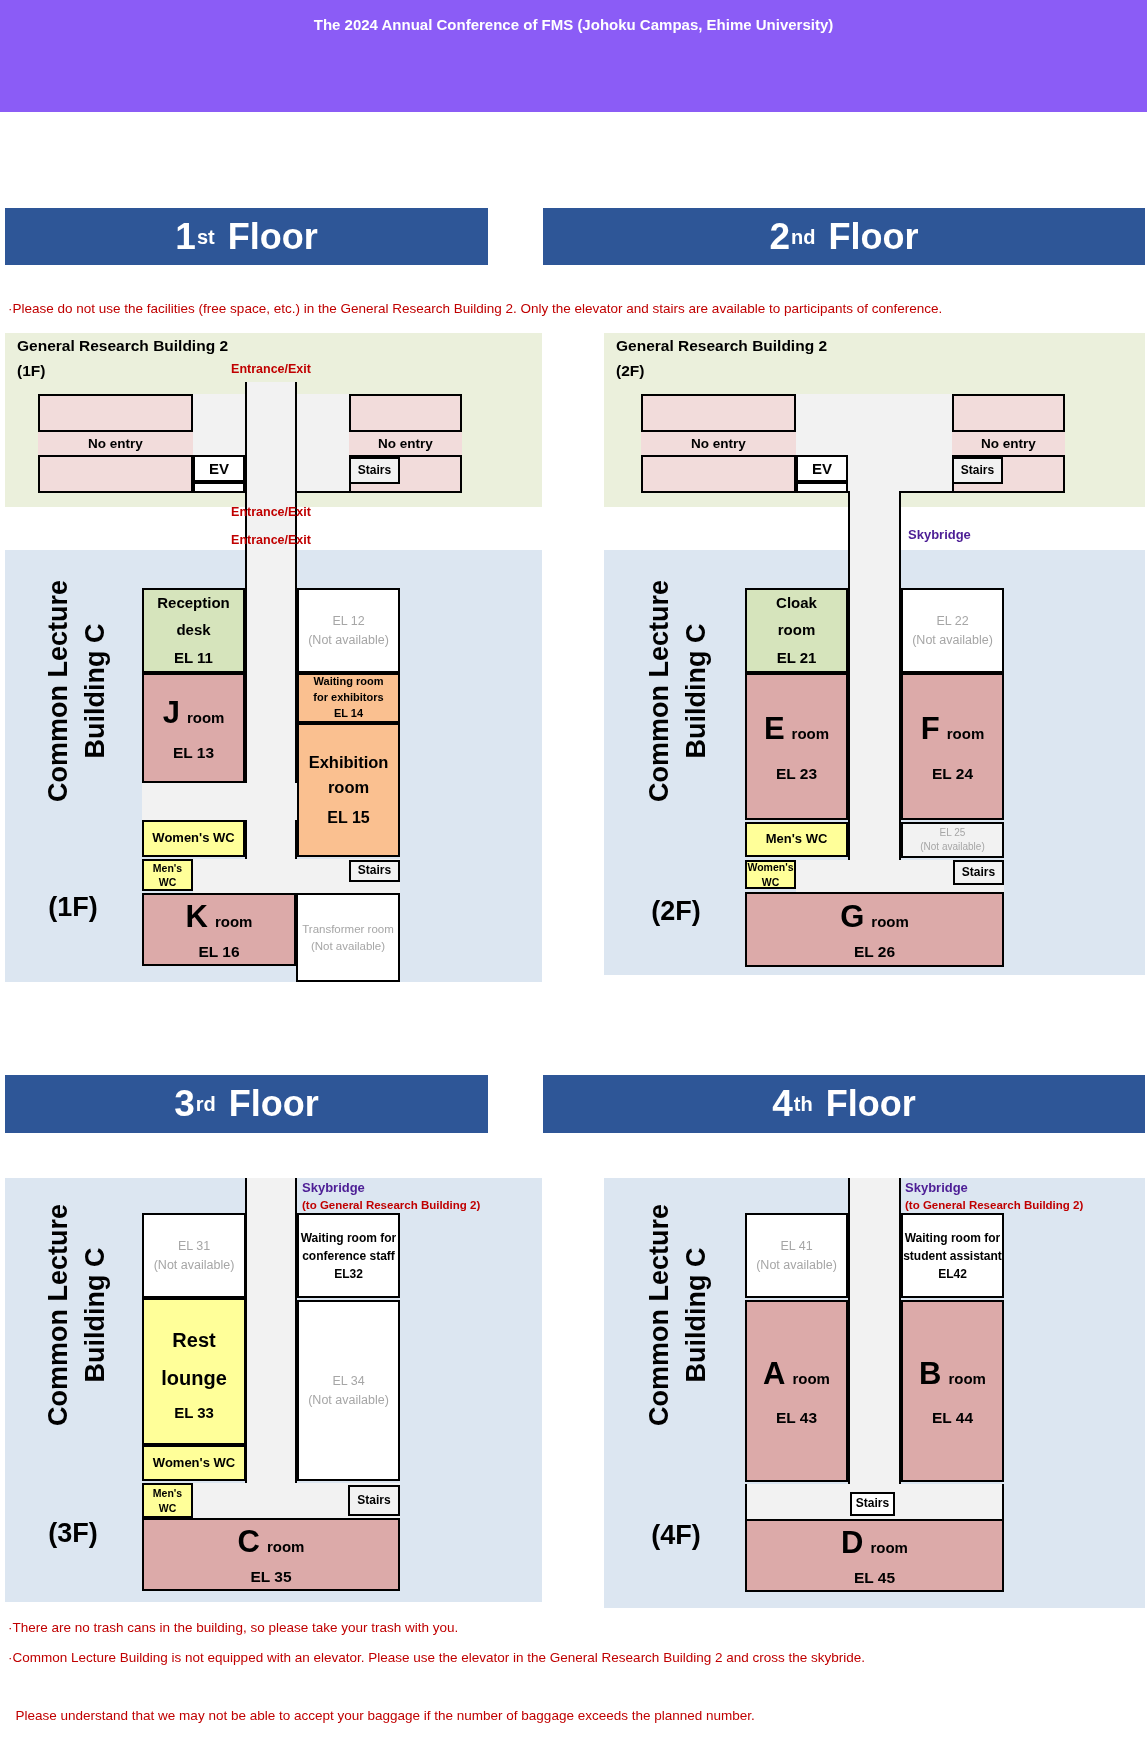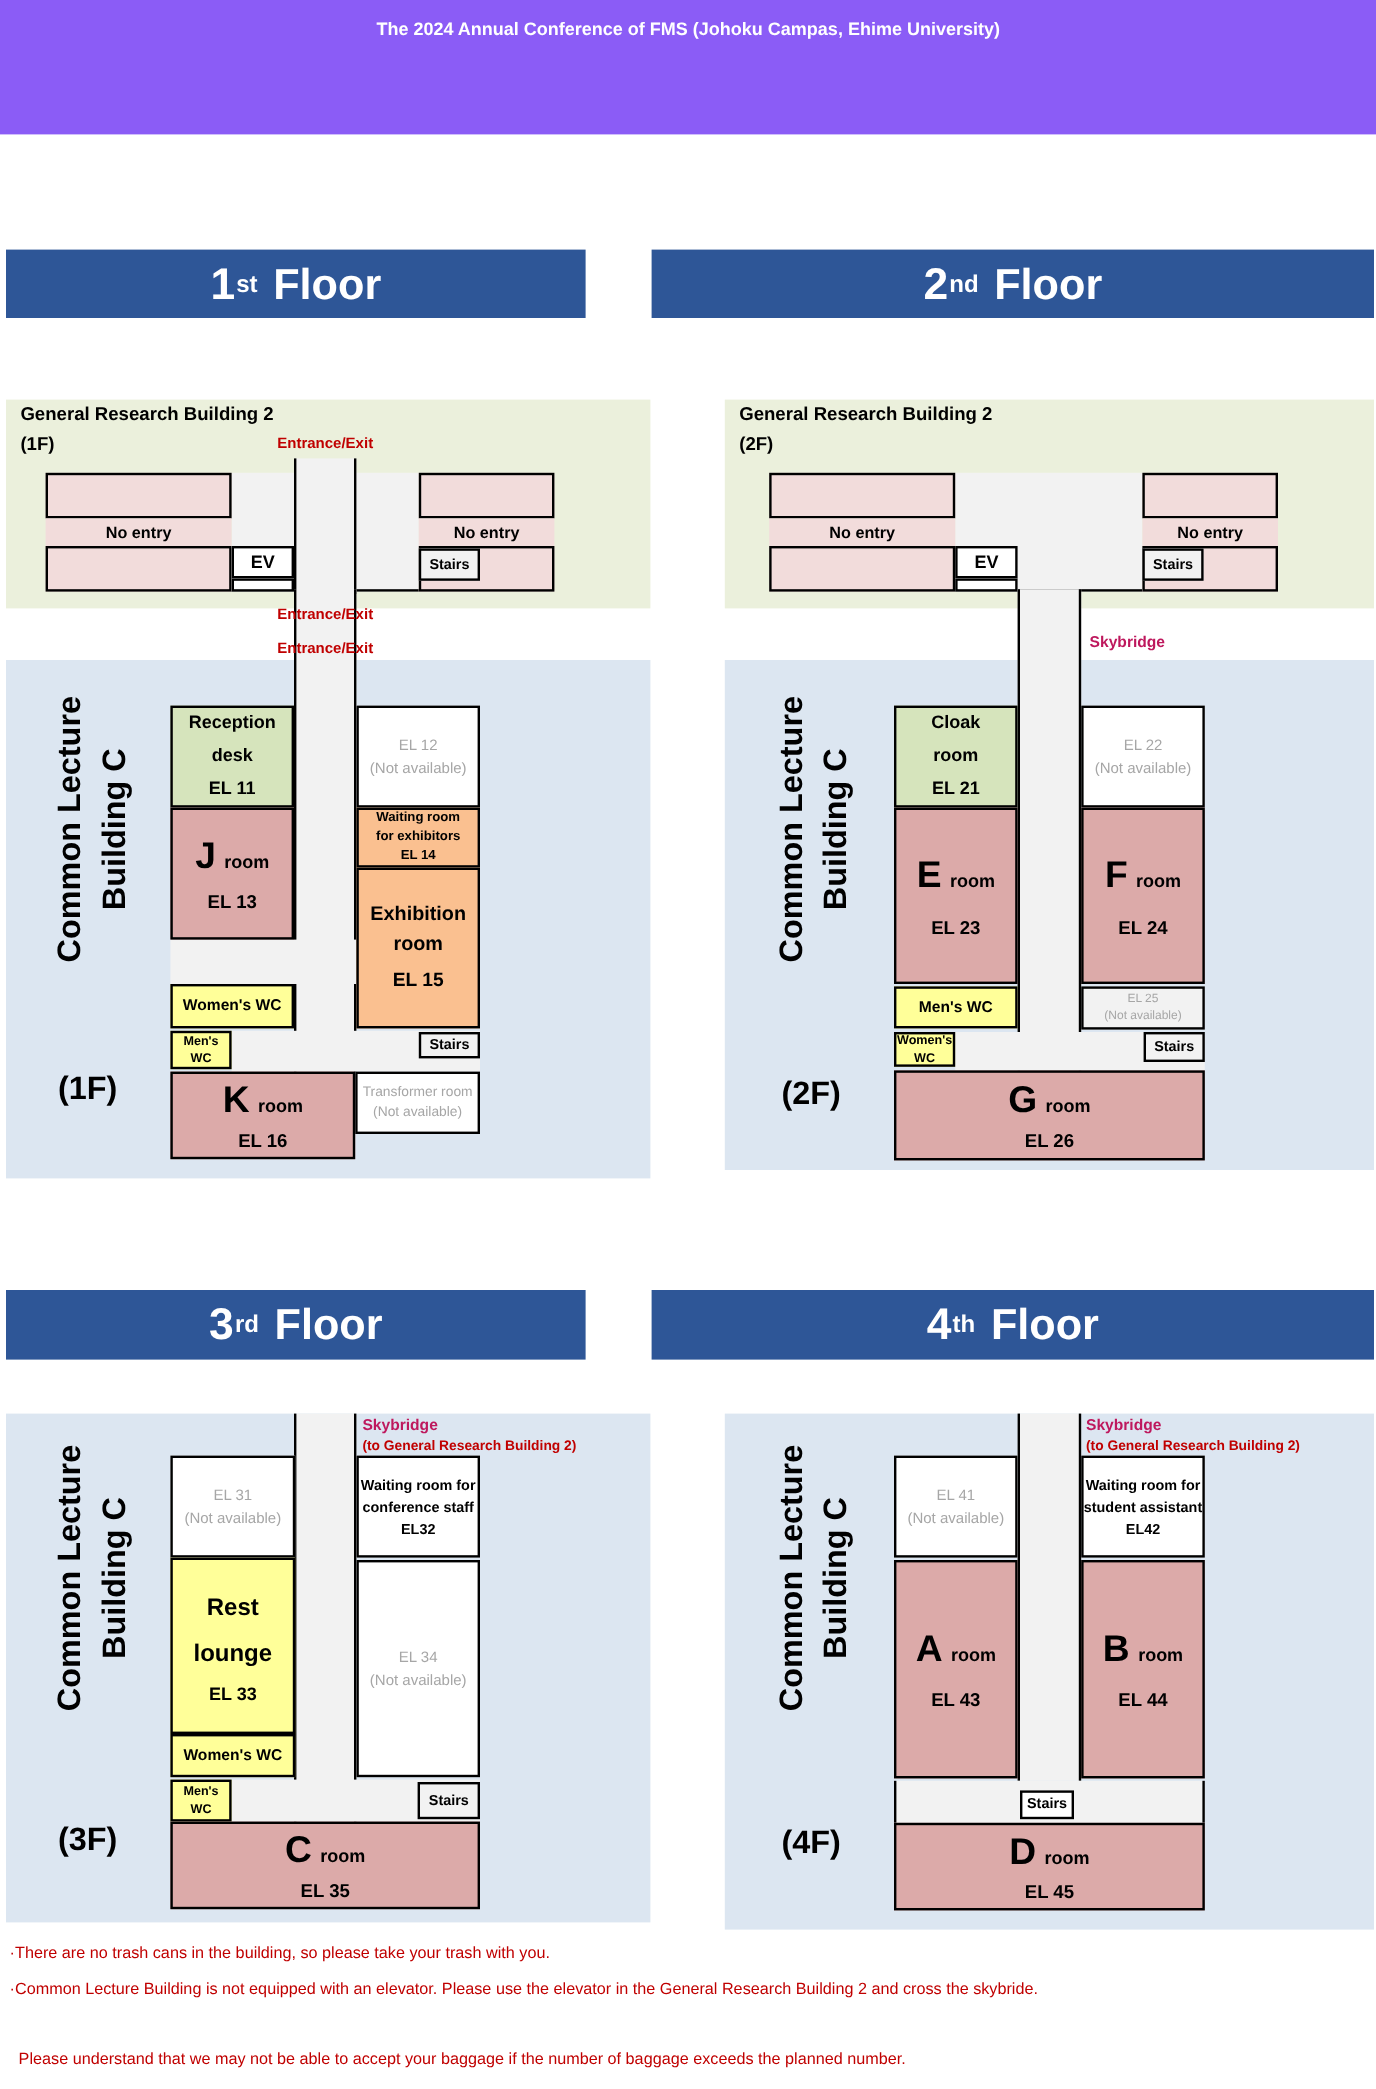--- a/index.html
+++ b/index.html
@@ -46,21 +46,21 @@
   .exh .code{margin-top:6px;font-size:16px;}
   .staffrm{font-size:12px;line-height:1.5;}
   .rest1{font-size:20px;line-height:1.9;}
   .rest2{font-size:15px;margin-top:6px;}
   .wc{font-size:13px;}
   .wc2{font-size:10.5px;line-height:1.35;}
   .stairs{font-size:12px;text-align:right;}
   .ev{font-size:15px;}
   .noentry{font-size:13.5px;font-weight:700;display:flex;align-items:center;justify-content:center;background:#f2dcdb;}
   .eelbl{font-size:12.5px;font-weight:700;color:#c00000;text-align:center;}
-  .sky1{font-size:13px;font-weight:700;color:#be185d;line-height:1.2;}
+  .sky1{font-size:13px;font-weight:700;color:#4c1d95;line-height:1.2;}
   .sky2{font-size:11.5px;font-weight:700;color:#c00000;line-height:1.2;margin-top:3px;}
   .grbtitle{font-size:15.5px;font-weight:700;}
   .ftag{font-size:27px;font-weight:700;text-align:center;}
   .sidelabel{width:260px;height:78px;transform:rotate(-90deg);display:flex;flex-direction:column;
              justify-content:center;align-items:center;font-weight:700;font-size:27px;line-height:37px;text-align:center;}
   .note{font-size:13.5px;color:#c00000;white-space:pre-wrap;font-weight:400;}
   .topnote{font-size:13.5px;color:#c00000;}
 </style>
 </head>
 <body>
@@ -75,20 +75,21 @@
     <span class="bnum">1</span>
       <sup class="bsup">st</sup>
       <span class="bword">Floor</span>
   </div>
   <div class="abs banner" style="left:543px;top:208px;width:602px;height:57px">
     <span class="bnum">2</span>
       <sup class="bsup">nd</sup>
       <span class="bword">Floor</span>
   </div>
 
+  <div class="abs topnote" style="left:8px;top:301px;width:1135px">·Please do not use the facilities (free space, etc.) in the General Research Building 2. Only the elevator and stairs are available to participants of conference.</div>
 
   <div class="abs panel-green" style="left:5px;top:333px;width:537px;height:174px">
     <div class="abs grbtitle" style="left:12px;top:4px">General Research Building 2</div>
     <div class="abs grbtitle" style="left:12px;top:29px">(1F)</div>
     <div class="abs eelbl" style="left:190px;top:29px;width:152px">Entrance/Exit</div>
 
     <div class="abs gray" style="left:188px;top:61px;width:156px;height:99px;border-bottom:2px solid #000"></div>
 
     <div class="abs rm pinklt" style="left:33px;top:61px;width:155px;height:38px"></div>
     <div class="abs rm pinklt" style="left:344px;top:61px;width:113px;height:38px"></div>
@@ -160,21 +161,21 @@
       <div>WC</div>
     </div>
     <div class="abs rm grayb stairs" style="left:344px;top:310px;width:51px;height:22px">Stairs</div>
     <div class="abs rm pink" style="left:137px;top:343px;width:154px;height:73px">
       <div class="lr">
           <span class="ltr">K</span>
           <span class="wrd">room</span>
         </div>
       <div class="code" style="margin-top:4px">EL 16</div>
     </div>
-    <div class="abs rm white" style="left:291px;top:343px;width:104px;height:52px">
+    <div class="abs rm white" style="left:291px;top:343px;width:104px;height:89px">
       <div class="na-tr">Transformer room</div>
       <div class="na-tr">(Not available)</div>
     </div>
     <div class="abs ftag" style="left:26px;top:342px;width:84px">(1F)</div>
   </div>
 
   <div class="abs panel-blue" style="left:604px;top:550px;width:541px;height:425px">
     <div class="abs sidelabel" style="left:-56px;top:102px">
       <div>Common Lecture</div>
       <div>Building C</div>

